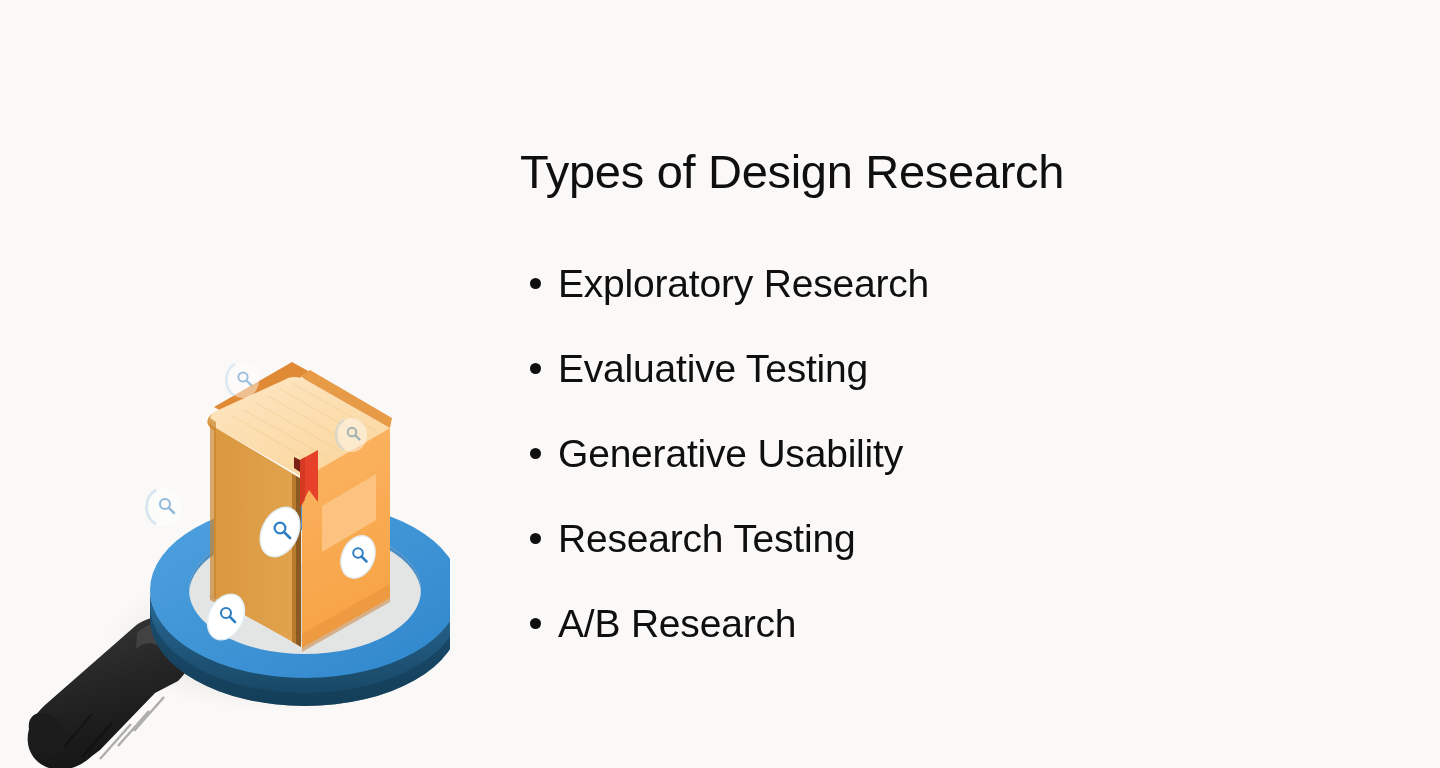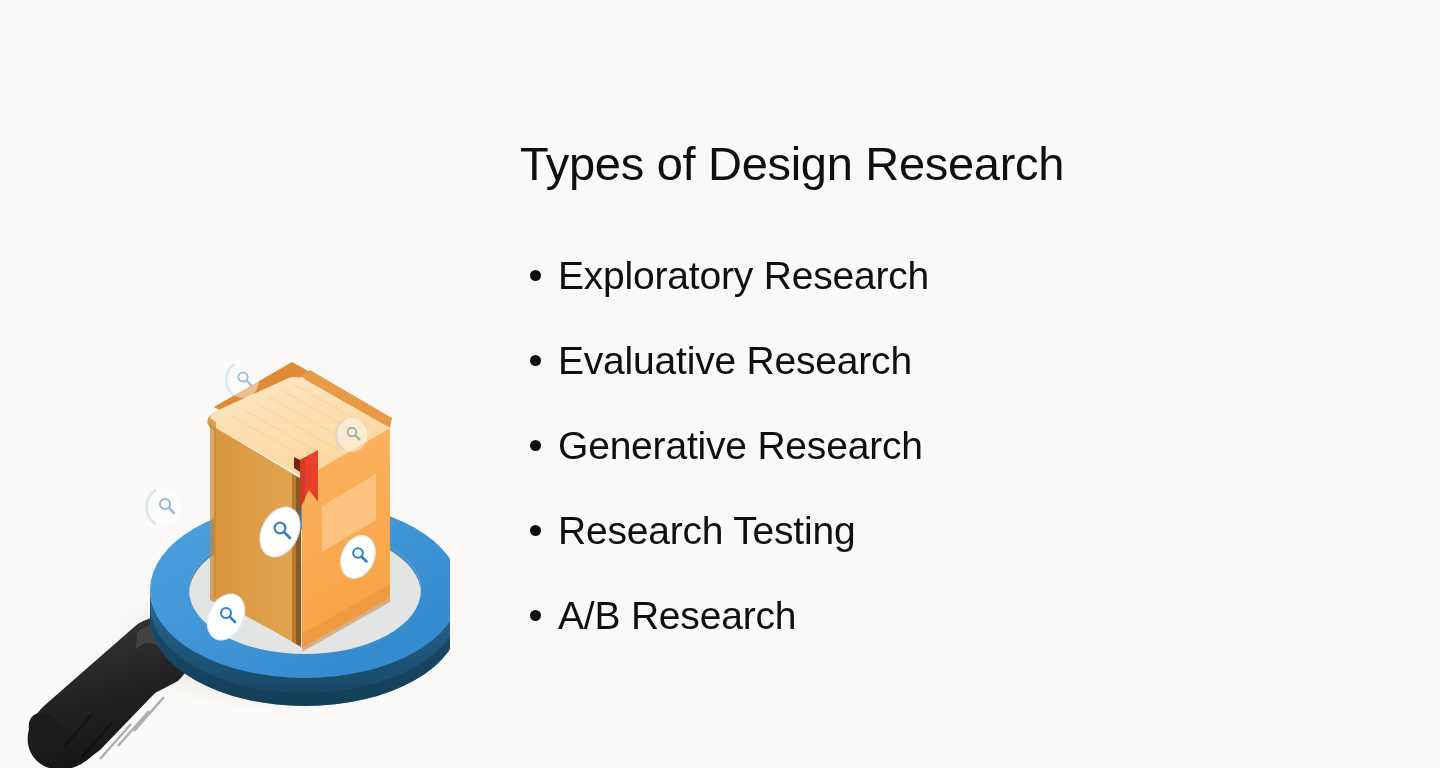--- a/index.html
+++ b/index.html
@@ -32,21 +32,21 @@
   .illustration svg {
     display: block;
     width: 450px;
     height: 418px;
   }
 
   
   .content {
     position: absolute;
     left: 520px;
-    top: 136px;
+    top: 144px;
     width: 820px;
   }
   .page-title {
     font-family: "Liberation Sans", sans-serif;
     font-size: 47px;
     font-weight: 400;
     line-height: 56px;
     letter-spacing: -0.3px;
     color: #0F0F0F;
     margin: 0;
@@ -287,25 +287,25 @@
   <div class="content">
     <h1 class="page-title">Types of Design Research</h1>
 
     <ul class="bullet-list">
       <li class="bullet-item">
         <span class="bullet-dot"></span>
         <span class="bullet-label">Exploratory Research</span>
       </li>
       <li class="bullet-item">
         <span class="bullet-dot"></span>
-        <span class="bullet-label">Evaluative Research</span>
-      </li>
-      <li class="bullet-item">
-        <span class="bullet-dot"></span>
-        <span class="bullet-label">Generative Research</span>
+        <span class="bullet-label">Evaluative Testing</span>
+      </li>
+      <li class="bullet-item">
+        <span class="bullet-dot"></span>
+        <span class="bullet-label">Generative Usability</span>
       </li>
       <li class="bullet-item">
         <span class="bullet-dot"></span>
         <span class="bullet-label">Research Testing</span>
       </li>
       <li class="bullet-item">
         <span class="bullet-dot"></span>
         <span class="bullet-label">A/B Research</span>
       </li>
     </ul>

